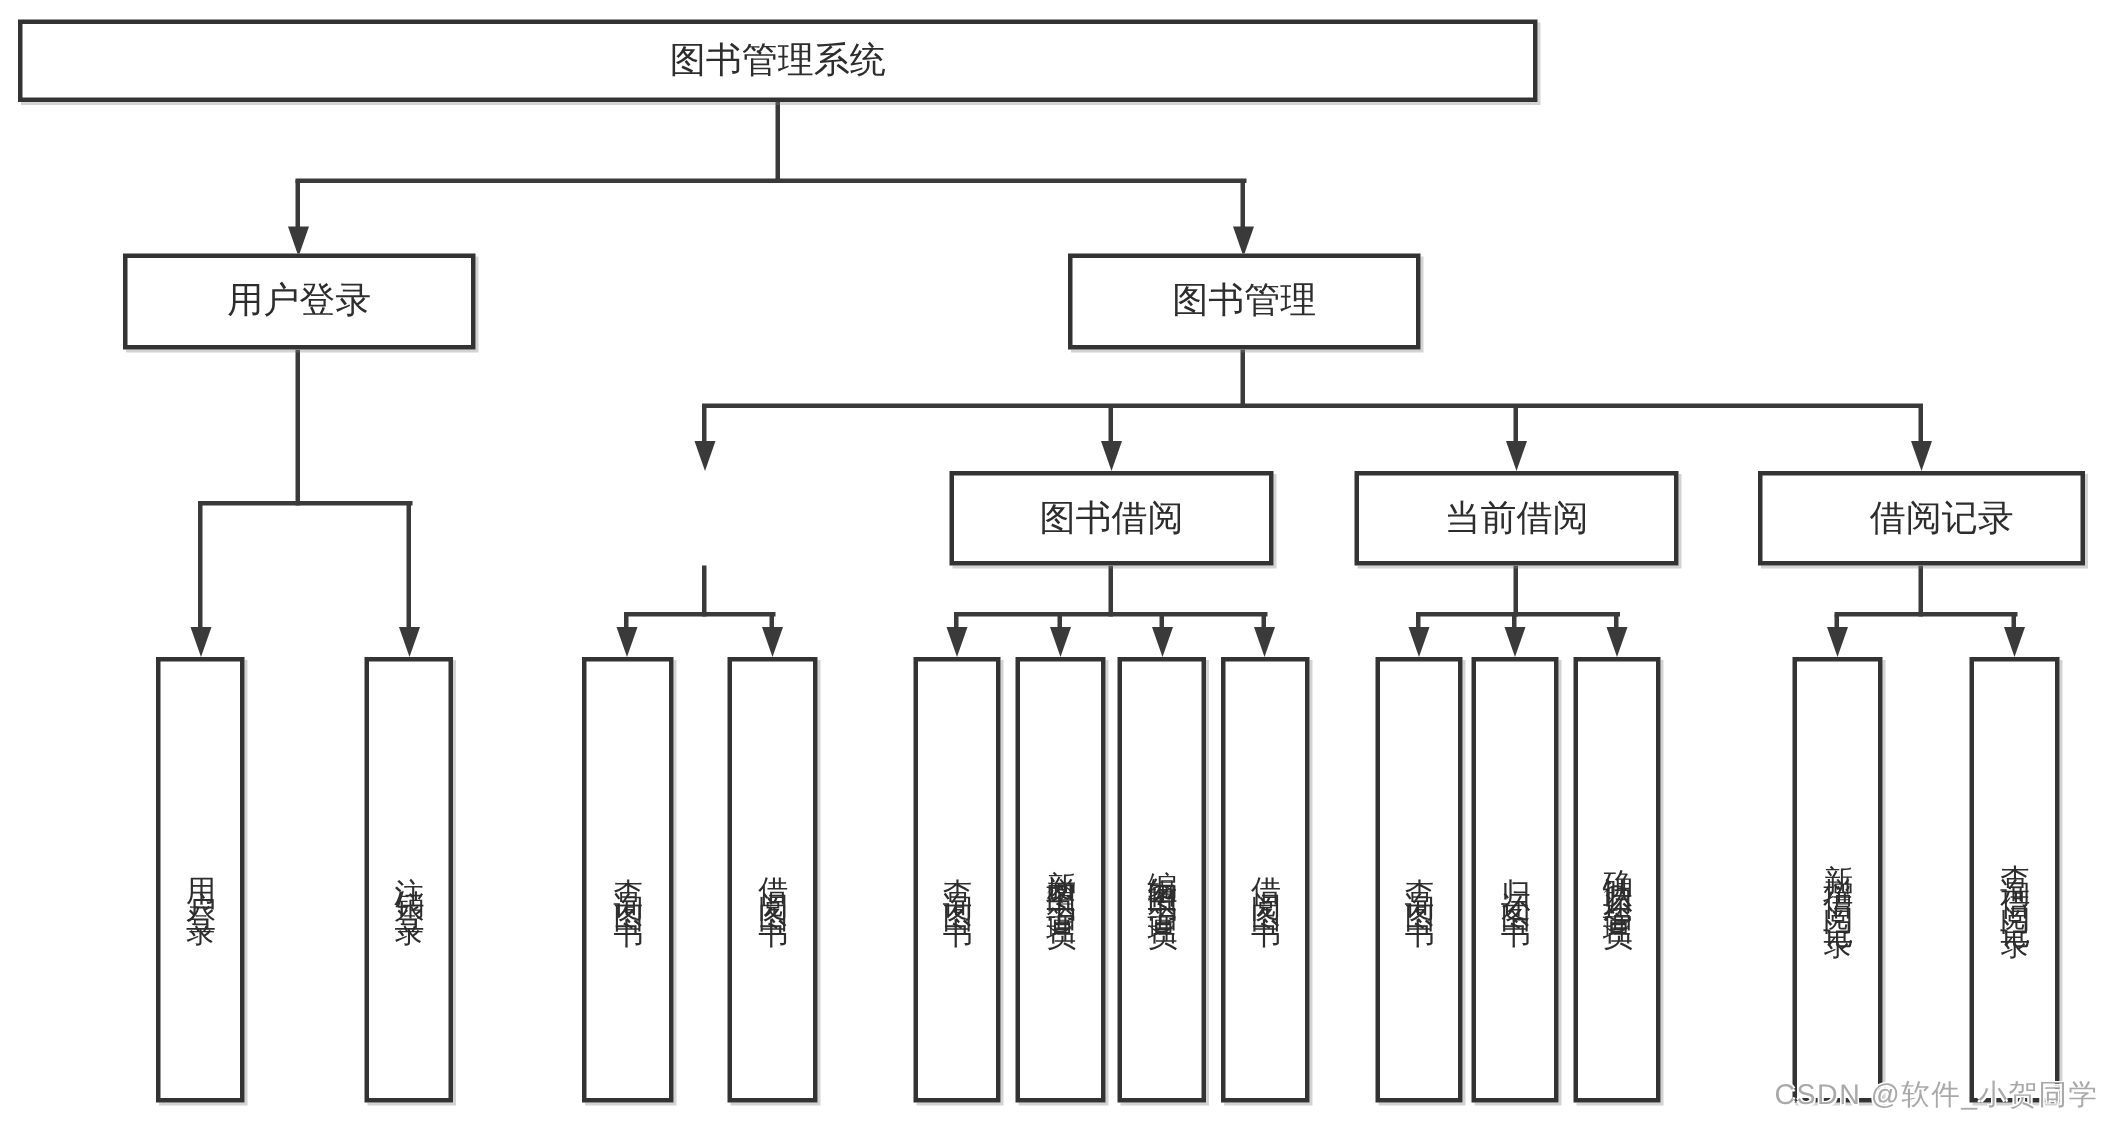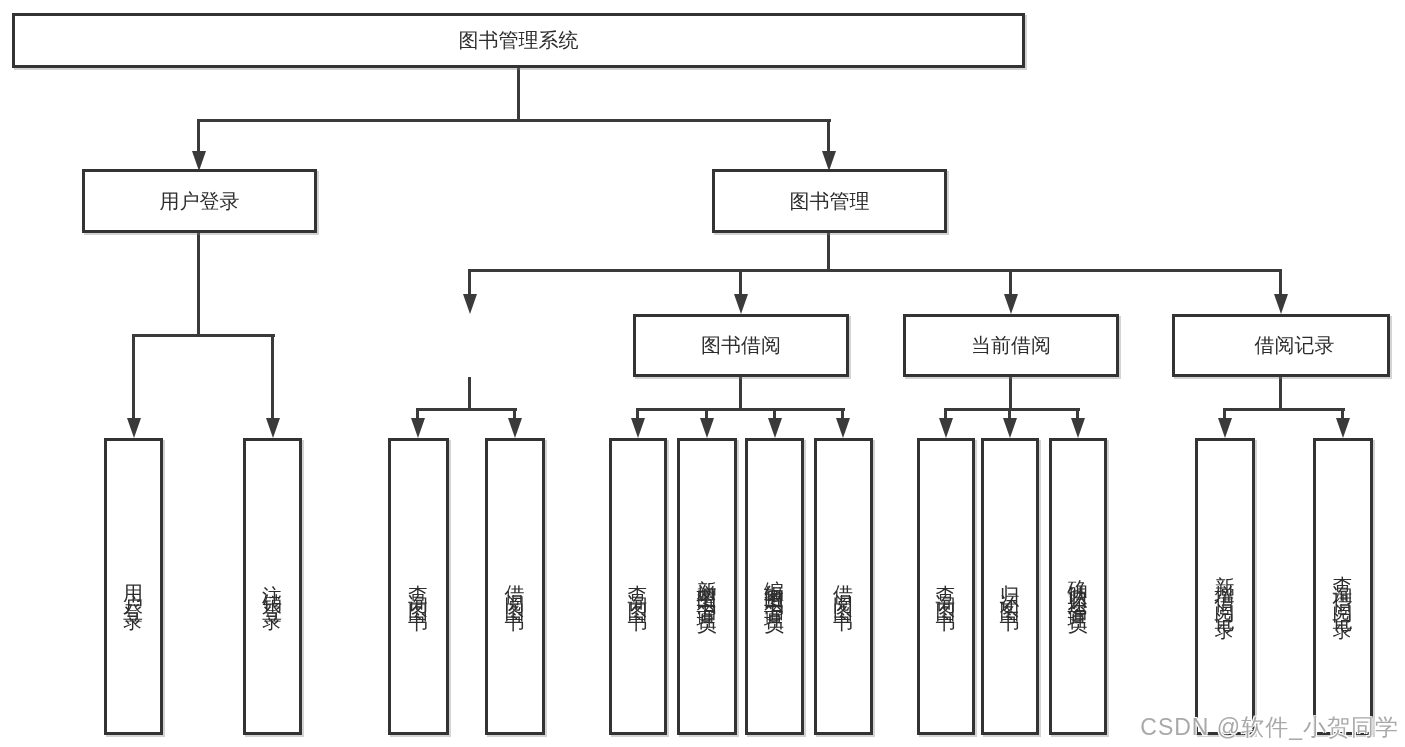--- a/index.html
+++ b/index.html
@@ -12,41 +12,41 @@
   }
   html,body{margin:0;padding:0;}
   body{background:var(--c-bg);font-family:"Liberation Sans","DejaVu Sans",sans-serif;}
   .canvas{position:relative;width:1405px;height:747px;background:var(--c-bg);overflow:hidden;}
   .node{
     position:absolute;box-sizing:border-box;
     background:var(--c-fill);
     border:3px solid var(--c-border);
     box-shadow:2px 2px 0 rgba(130,130,130,.35);
     display:flex;align-items:center;justify-content:center;
-    color:var(--c-text);font-size:20px;line-height:1.25;
+    color:var(--c-text);font-size:24px;line-height:1.25;
     white-space:nowrap;
   }
   .node.vertical{
     writing-mode:vertical-rl;
     text-orientation:mixed;
     letter-spacing:9px;
     line-height:1;
     font-size:20px;
     white-space:normal;
   }
   .line{position:absolute;background:var(--c-line);}
   .arrow{
     position:absolute;width:0;height:0;
     border-left:7px solid transparent;
     border-right:7px solid transparent;
     border-top:20px solid var(--c-line);
   }
   .watermark{
     position:absolute;right:6px;bottom:4px;
-    font-size:23px;letter-spacing:1px;
+    font-size:19px;letter-spacing:1px;
     color:var(--c-watermark);
     text-shadow:1px 1px 0 #fff,-1px -1px 0 #fff,1px -1px 0 #fff,-1px 1px 0 #fff;
   }
 </style>
 </head>
 <body>
 
 <div class="canvas">
 
   <div class="line" style="left:517px;top:68px;width:3px;height:54px;"></div>

